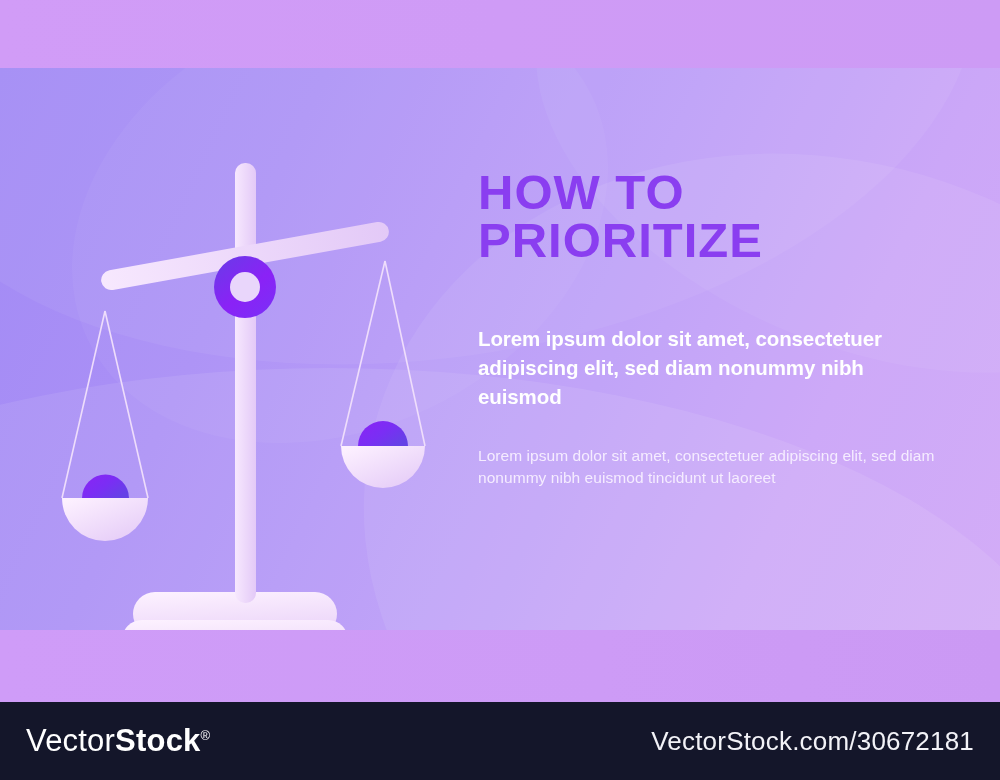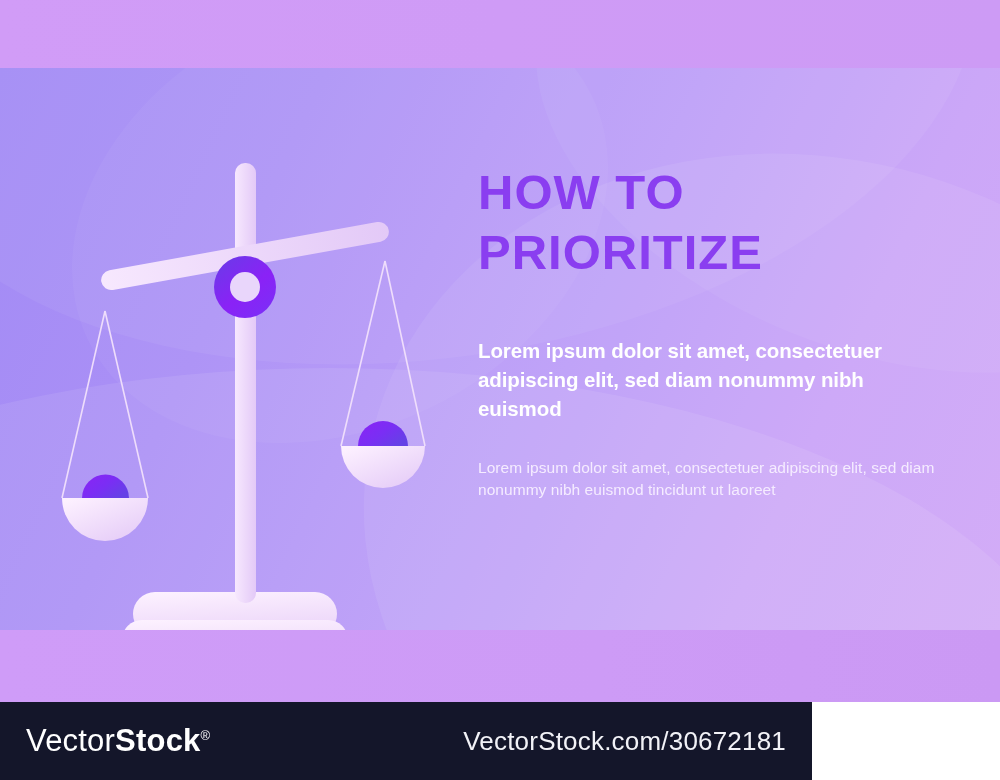--- a/index.html
+++ b/index.html
@@ -31,28 +31,28 @@
           background:rgba(255,255,255,0.045);transform:rotate(-26deg);}
 
   
   .scale{position:absolute;left:0;top:0;width:470px;height:562px;}
 
   
   .copy{position:absolute;left:478px;top:100px;width:460px;}
   .headline{font-size:49px;line-height:0.98;font-weight:700;
             letter-spacing:1px;color:#8a3ef0;margin:0;
             font-family:"Liberation Sans","DejaVu Sans",sans-serif;}
-  .headline .l2{display:block;margin-top:12px;}
+  .headline .l2{display:block;margin-top:0;}
   .subcopy{margin:0;padding-top:60px;color:#ffffff;font-weight:700;
            font-size:20.5px;line-height:1.42;letter-spacing:-0.1px;}
   .bodycopy{margin:0;padding-top:34px;color:#f5ecff;font-weight:400;
             font-size:15.5px;line-height:1.42;letter-spacing:0.05px;}
 
   
-  .footer{position:absolute;left:0;top:702px;width:812px;height:78px;
+  .footer{position:absolute;left:0;top:702px;width:1000px;height:78px;
           background:#14162a;}
   .logo{position:absolute;left:26px;top:50%;transform:translateY(-50%);
         color:#fff;white-space:nowrap;font-size:31px;letter-spacing:0.2px;}
   .logo .thin{font-weight:300;}
   .logo .bold{font-weight:700;}
   .logo .reg{font-size:13px;vertical-align:super;font-weight:400;}
   .siteurl{position:absolute;right:26px;top:50%;transform:translateY(-50%);
            color:#f2f2f7;font-size:26px;font-weight:400;letter-spacing:0.2px;
            white-space:nowrap;}
 </style>

